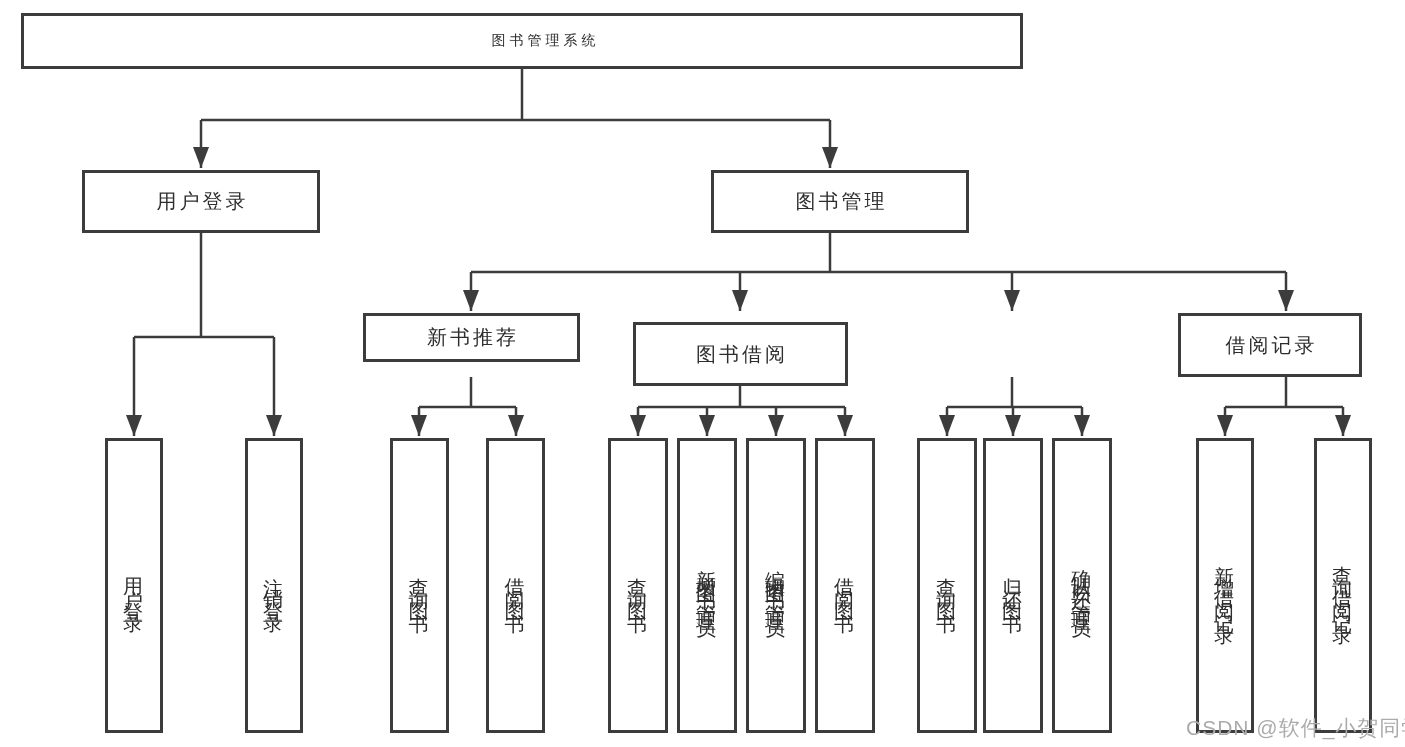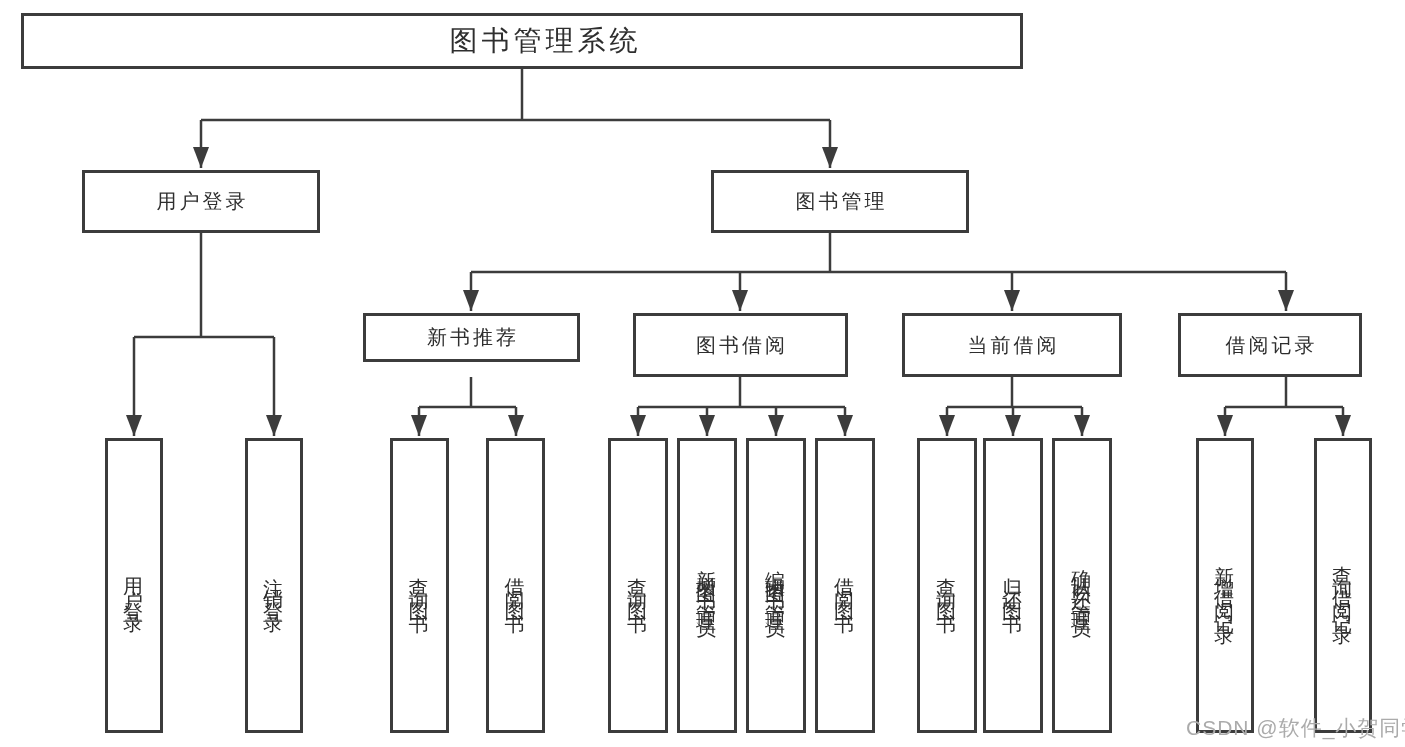--- a/index.html
+++ b/index.html
@@ -23,21 +23,21 @@
     border:3px solid var(--line);
     background:var(--background);
     display:flex;align-items:center;justify-content:center;
     color:var(--text);
     font-size:20px;
     letter-spacing:3px;
     text-indent:3px;
     z-index:2;
     white-space:nowrap;
   }
-  .node.root{letter-spacing:4px;font-size:28px;padding-left:44px;}
+  .node.root{letter-spacing:4px;font-size:14px;padding-left:44px;}
   .leaf{
     position:absolute;
     box-sizing:border-box;
     border:3px solid var(--line);
     background:var(--background);
     display:flex;align-items:center;justify-content:center;
     color:var(--text);
     font-size:20px;
     writing-mode:vertical-rl;
     letter-spacing:12px;
@@ -108,22 +108,21 @@
       <path d="M1343,407 V436" marker-end="url(#arrow)"></path>
     </g>
   </svg>
 
   <div class="node root" style="left:21px;top:13px;width:1002px;height:56px;">图书管理系统</div>
 
   <div class="node" style="left:82px;top:170px;width:238px;height:63px;">用户登录</div>
   <div class="node" style="left:711px;top:170px;width:258px;height:63px;">图书管理</div>
 
   <div class="node" style="left:363px;top:313px;width:217px;height:49px;">新书推荐</div>
-  <div class="node" style="left:633px;top:313px;width:215px;height:64px;">图书借阅</div>
-  <div class="node" style="left:902px;top:313px;width:220px;height:64px;">当前借阅</div>
+  <div class="node" style="left:633px;top:322px;width:215px;height:64px;">图书借阅</div>
   <div class="node" style="left:1178px;top:313px;width:184px;height:64px;">借阅记录</div>
 
   <div class="leaf" style="left:105px;top:438px;width:58px;height:295px;">用户登录</div>
   <div class="leaf" style="left:245px;top:438px;width:58px;height:295px;">注销登录</div>
 
   <div class="leaf" style="left:390px;top:438px;width:59px;height:295px;">查询图书</div>
   <div class="leaf" style="left:486px;top:438px;width:59px;height:295px;">借阅图书</div>
 
   <div class="leaf" style="left:608px;top:438px;width:60px;height:295px;">查询图书</div>
   <div class="leaf tight" style="left:677px;top:438px;width:60px;height:295px;">新增图书（管理员）</div>

